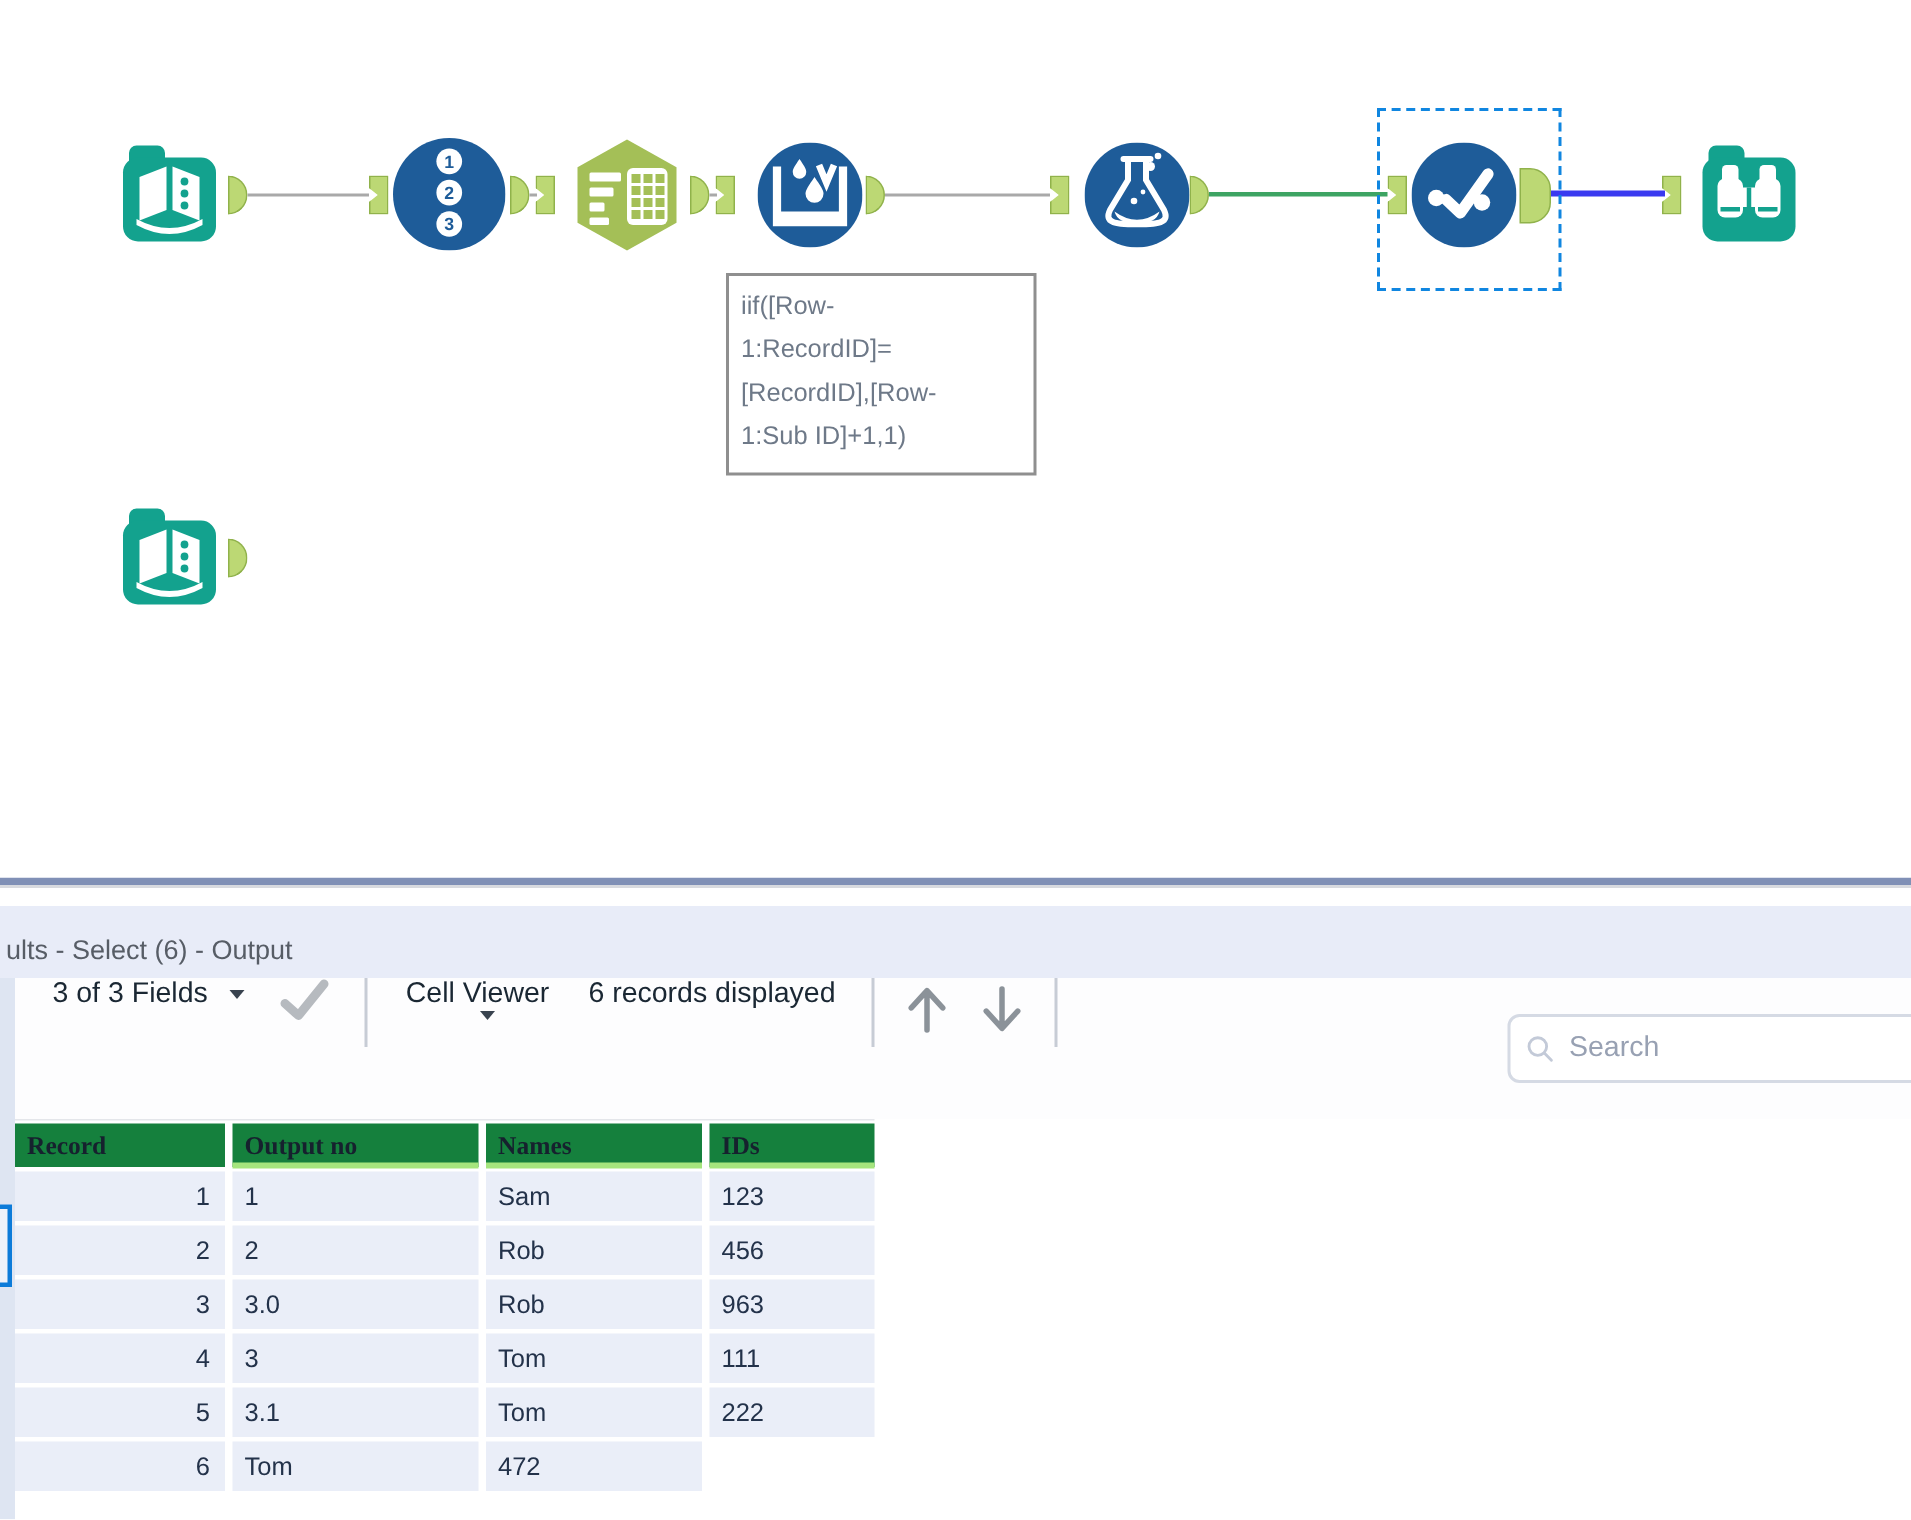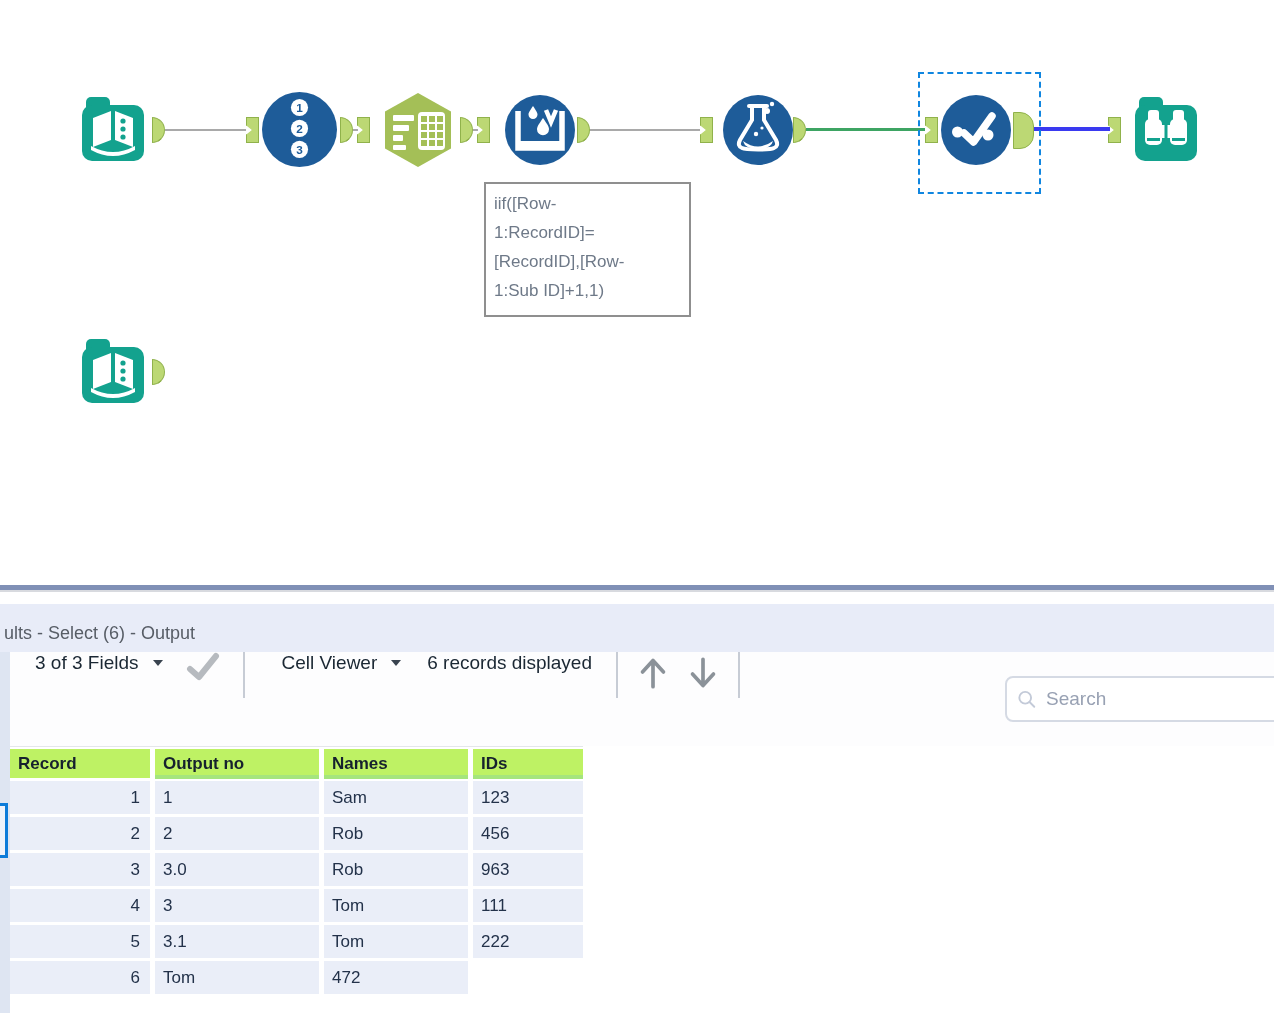--- a/index.html
+++ b/index.html
@@ -39,22 +39,22 @@
     border-top:6px solid #39434f;margin-left:14px;display:inline-block;}
   .vsep{width:2px;height:46px;background:#c7ccd5;}
   .search-box{position:absolute;left:995px;top:24px;width:300px;height:46px;background:#fff;
     border:2px solid #d5dae4;border-radius:8px;display:flex;align-items:center;box-sizing:border-box;padding:0 10px;}
   .search-box input{border:none;outline:none;flex:1;font-size:19px;color:#333;
     font-family:"Liberation Sans",sans-serif;background:transparent;margin-left:8px;}
   .search-box input::placeholder{color:#98a1b3;}
   
   .table-wrap{position:absolute;left:10px;top:161px;border-top:1px solid #e4e6ea;padding-top:2px;}
   .grid{display:grid;grid-template-columns:140px 164px 144px 110px;gap:3px 5px;}
-  .th{position:relative;background:#bef264;height:29px;line-height:29px;font-weight:bold;
-    color:#16212e;font-size:17px;padding-left:8px;box-sizing:border-box;}
+  .th{position:relative;background:#15803d;height:29px;line-height:29px;font-weight:bold;
+    color:#16212e;font-size:17px;padding-left:8px;box-sizing:border-box;font-family:Liberation Serif, serif;}
   .th.green::after{content:"";position:absolute;left:0;right:0;bottom:-1px;height:4px;background:#a5e57d;}
   .td{background:#eaeef8;height:33px;line-height:33px;color:#23324a;font-size:17px;
     padding-left:8px;box-sizing:border-box;}
   .td.rec{text-align:right;padding-right:10px;padding-left:0;}
 </style>
 </head>
 <body>
 
 <div class="canvas">
 
@@ -208,21 +208,21 @@
 
   <div class="toolbar">
     <div class="tb-group" style="margin-left:25px;">
       <span class="tb-label">3 of 3 Fields</span>
       <span class="caret"></span>
     </div>
     <svg width="36" height="30" viewBox="0 0 36 30" style="margin-left:22px;cursor:pointer;">
       <path d="M5 17 L14 25 L31 4" stroke="#b6babf" stroke-width="6" fill="none" stroke-linecap="round" stroke-linejoin="round"></path>
     </svg>
     <div class="vsep" style="margin-left:22px;"></div>
-    <div class="tb-group" style="margin-left:37px;">
+    <div class="tb-group" style="margin-left:26px;flex-direction:column;">
       <span class="tb-label">Cell Viewer</span>
       <span class="caret"></span>
     </div>
     <span class="tb-label" style="margin-left:26px;">6 records displayed</span>
     <div class="vsep" style="margin-left:24px;"></div>
     <svg width="38" height="42" viewBox="0 0 36 40" style="margin-left:16px;cursor:pointer;">
       <path d="M18 33 V9 M8 19 L18 8 L28 19" stroke="#8b9299" stroke-width="3.5" fill="none" stroke-linecap="round" stroke-linejoin="round"></path>
     </svg>
     <svg width="38" height="42" viewBox="0 0 36 40" style="margin-left:12px;cursor:pointer;">
       <path d="M18 7 V31 M8 21 L18 32 L28 21" stroke="#8b9299" stroke-width="3.5" fill="none" stroke-linecap="round" stroke-linejoin="round"></path>

